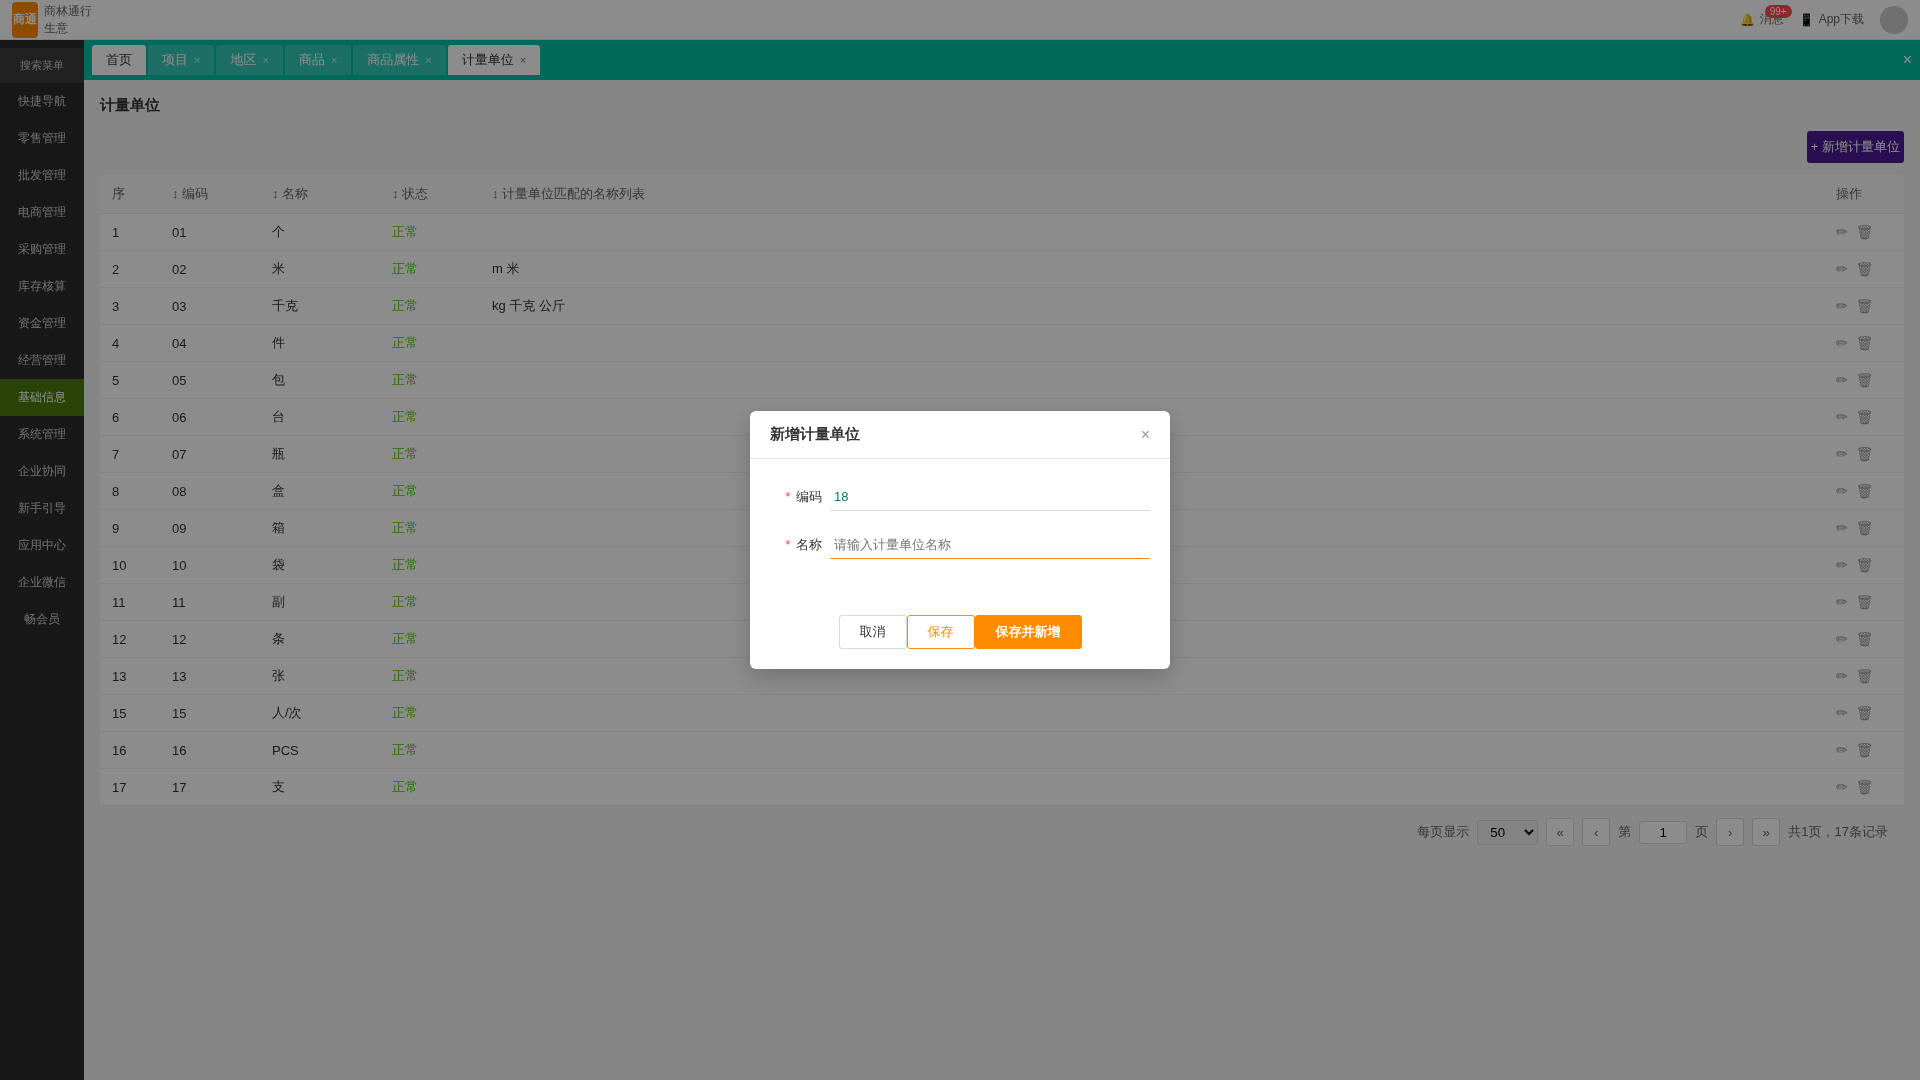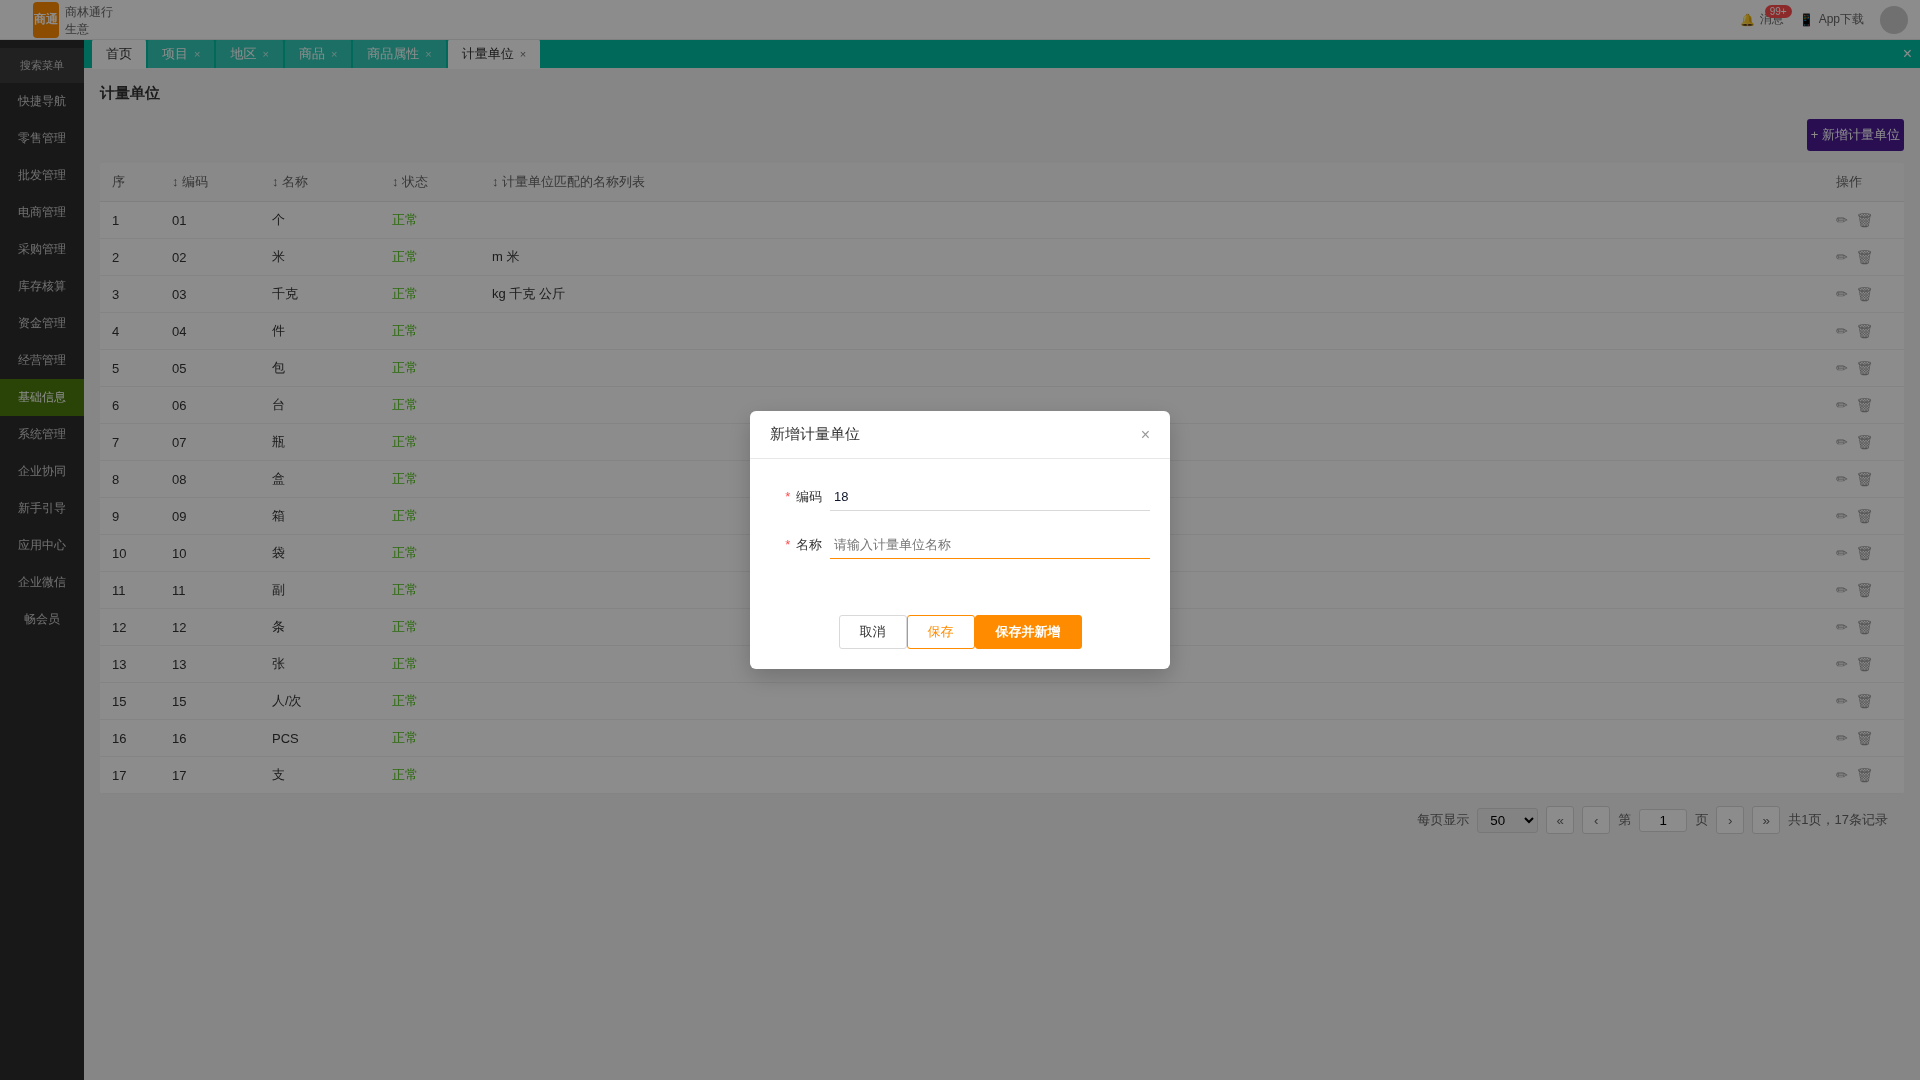--- a/index.html
+++ b/index.html
@@ -1,41 +1,41 @@
 <!DOCTYPE html>
 <html><head>
   <meta charset="utf-8">
   <style>
     * { margin: 0; padding: 0; box-sizing: border-box; }
     body { font-family: 'Microsoft YaHei', Arial, sans-serif; font-size: 13px; background: #f0f0f0; width: 1920px; height: 1080px; overflow: hidden; }
 
     
     .top-bar { height: 40px; background: #fff; display: flex; align-items: center; padding: 0 12px; border-bottom: 1px solid #e8e8e8; position: relative; }
-    .logo-area { display: flex; align-items: flex-end; gap: 6px; width: 84px; margin-left: 21px; }
+    .logo-area { display: flex; align-items: center; gap: 6px; width: 84px; }
     .logo-icon { width: 36px; height: 36px; background: #ff8c00; border-radius: 4px; display: flex; align-items: center; justify-content: center; color: white; font-weight: bold; font-size: 12px; }
     .top-right { margin-left: auto; display: flex; align-items: center; gap: 16px; }
     .msg-btn { display: flex; align-items: center; gap: 4px; color: #666; font-size: 12px; position: relative; cursor: pointer; }
     .badge { background: #ff4d4f; color: white; border-radius: 10px; padding: 1px 5px; font-size: 10px; position: absolute; top: -6px; right: -8px; }
     .app-btn { display: flex; align-items: center; gap: 4px; color: #666; font-size: 12px; cursor: pointer; }
     .avatar { width: 28px; height: 28px; background: #ccc; border-radius: 50%; }
 
     
     .layout { display: flex; height: 1040px; }
 
     
     .sidebar { width: 84px; background: #2d2d2d; display: flex; flex-direction: column; align-items: center; padding-top: 8px; }
     .sidebar-item { width: 100%; padding: 10px 4px; text-align: center; color: #ccc; font-size: 12px; cursor: pointer; }
     .sidebar-item.active { background: #4d7c0f; color: white; }
     .sidebar-search { background: #3d3d3d; color: #ccc; font-size: 11px; }
 
     
     .main { flex: 1; display: flex; flex-direction: column; background: #f5f5f5; }
 
     
-    .tabs { background: #00bfa5; display: flex; align-items: center; height: 28px; padding: 0 8px; gap: 2px; }
+    .tabs { background: #00bfa5; display: flex; align-items: center; height: 40px; padding: 0 8px; gap: 2px; }
     .tab { padding: 6px 14px; background: rgba(255,255,255,0.2); color: white; border-radius: 3px 3px 0 0; cursor: pointer; display: flex; align-items: center; gap: 6px; font-size: 13px; }
     .tab.active { background: white; color: #333; }
     .tab .close { font-size: 11px; opacity: 0.7; }
     .tab-home { background: white; color: #333; }
 
     
     .content { flex: 1; padding: 16px; overflow: auto; position: relative; }
     .page-title { font-size: 15px; font-weight: bold; color: #333; margin-bottom: 16px; }
     .toolbar { display: flex; justify-content: flex-end; margin-bottom: 12px; }
     .btn-add { background: #4c1d95; color: white; border: none; padding: 7px 4px; border-radius: 3px; cursor: pointer; font-size: 13px; }
@@ -56,27 +56,27 @@
     .page-btn { border: 1px solid #d9d9d9; background: white; width: 28px; height: 28px; border-radius: 3px; cursor: pointer; display: flex; align-items: center; justify-content: center; color: #666; }
     .page-btn:disabled { opacity: 0.4; cursor: not-allowed; }
     .page-input { border: 1px solid #d9d9d9; border-radius: 3px; padding: 3px 8px; width: 48px; text-align: center; }
 
     
     .overlay { position: fixed; top: 0; left: 0; right: 0; bottom: 0; background: rgba(0,0,0,0.45); z-index: 100; display: flex; align-items: center; justify-content: center; }
 
     
     .modal { background: white; border-radius: 6px; width: 420px; box-shadow: 0 8px 24px rgba(0,0,0,0.2); }
     .modal-header { padding: 14px 20px; border-bottom: 1px solid #e8e8e8; display: flex; align-items: center; justify-content: space-between; }
-    .modal-title { font-size: 15px; font-weight: normal; color: #333; }
+    .modal-title { font-size: 15px; font-weight: bold; color: #333; }
     .modal-close { color: #999; cursor: pointer; font-size: 16px; }
     .modal-body { padding: 24px 20px; }
     .form-row { display: flex; align-items: center; margin-bottom: 20px; }
     .form-label { width: 60px; text-align: right; color: #333; font-size: 13px; padding-right: 8px; }
     .required { color: #ff4d4f; margin-right: 2px; }
-    .form-input { flex: 1; border: none; border-bottom: 1px solid #d9d9d9; padding: 6px 4px; font-size: 13px; outline: none; color: #0f172a; }
+    .form-input { flex: 1; border: none; border-bottom: 1px solid #d9d9d9; padding: 6px 4px; font-size: 13px; outline: none; color: #0f766e; }
     .form-input.placeholder { color: #1d4ed8; }
     .modal-footer { padding: 12px 20px 20px; display: flex; justify-content: center; }
     .btn-cancel { border: 1px solid #d9d9d9; background: white; padding: 7px 20px; border-radius: 3px; cursor: pointer; font-size: 13px; color: #333; }
     .btn-save { background: white; border: 1px solid #ff8c00; color: #ff8c00; padding: 7px 20px; border-radius: 3px; cursor: pointer; font-size: 13px; }
     .btn-save-new { background: #ff8c00; border: 1px solid #ff8c00; color: white; padding: 7px 20px; border-radius: 3px; cursor: pointer; font-size: 13px; font-weight: bold; }
 
     .col-seq { width: 60px; }
     .col-code { width: 100px; }
     .col-name { width: 120px; }
     .col-status { width: 100px; }

